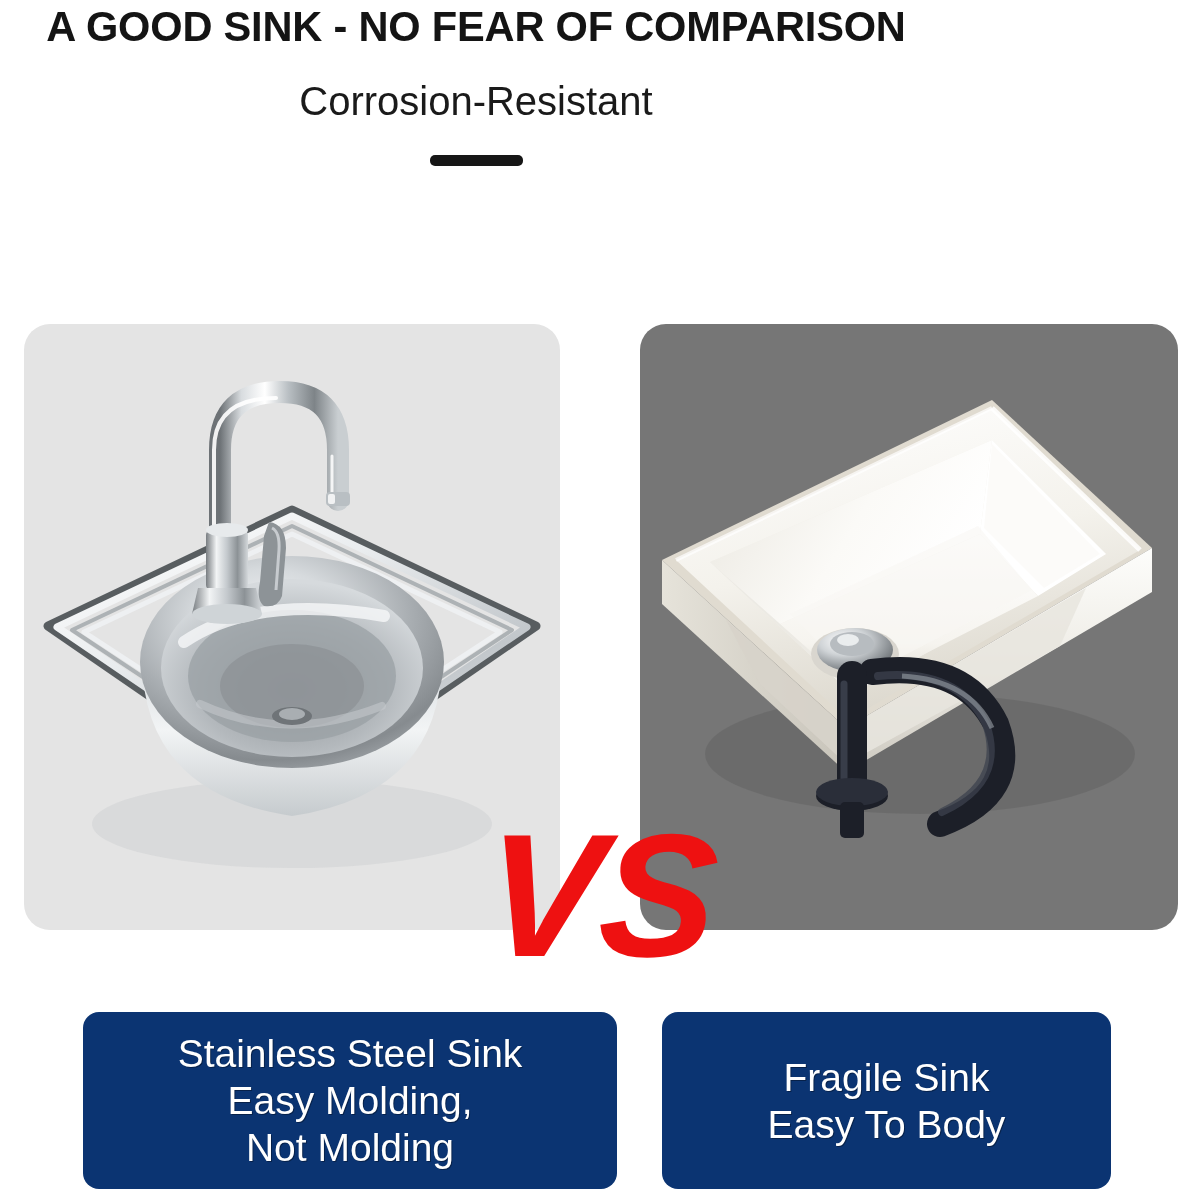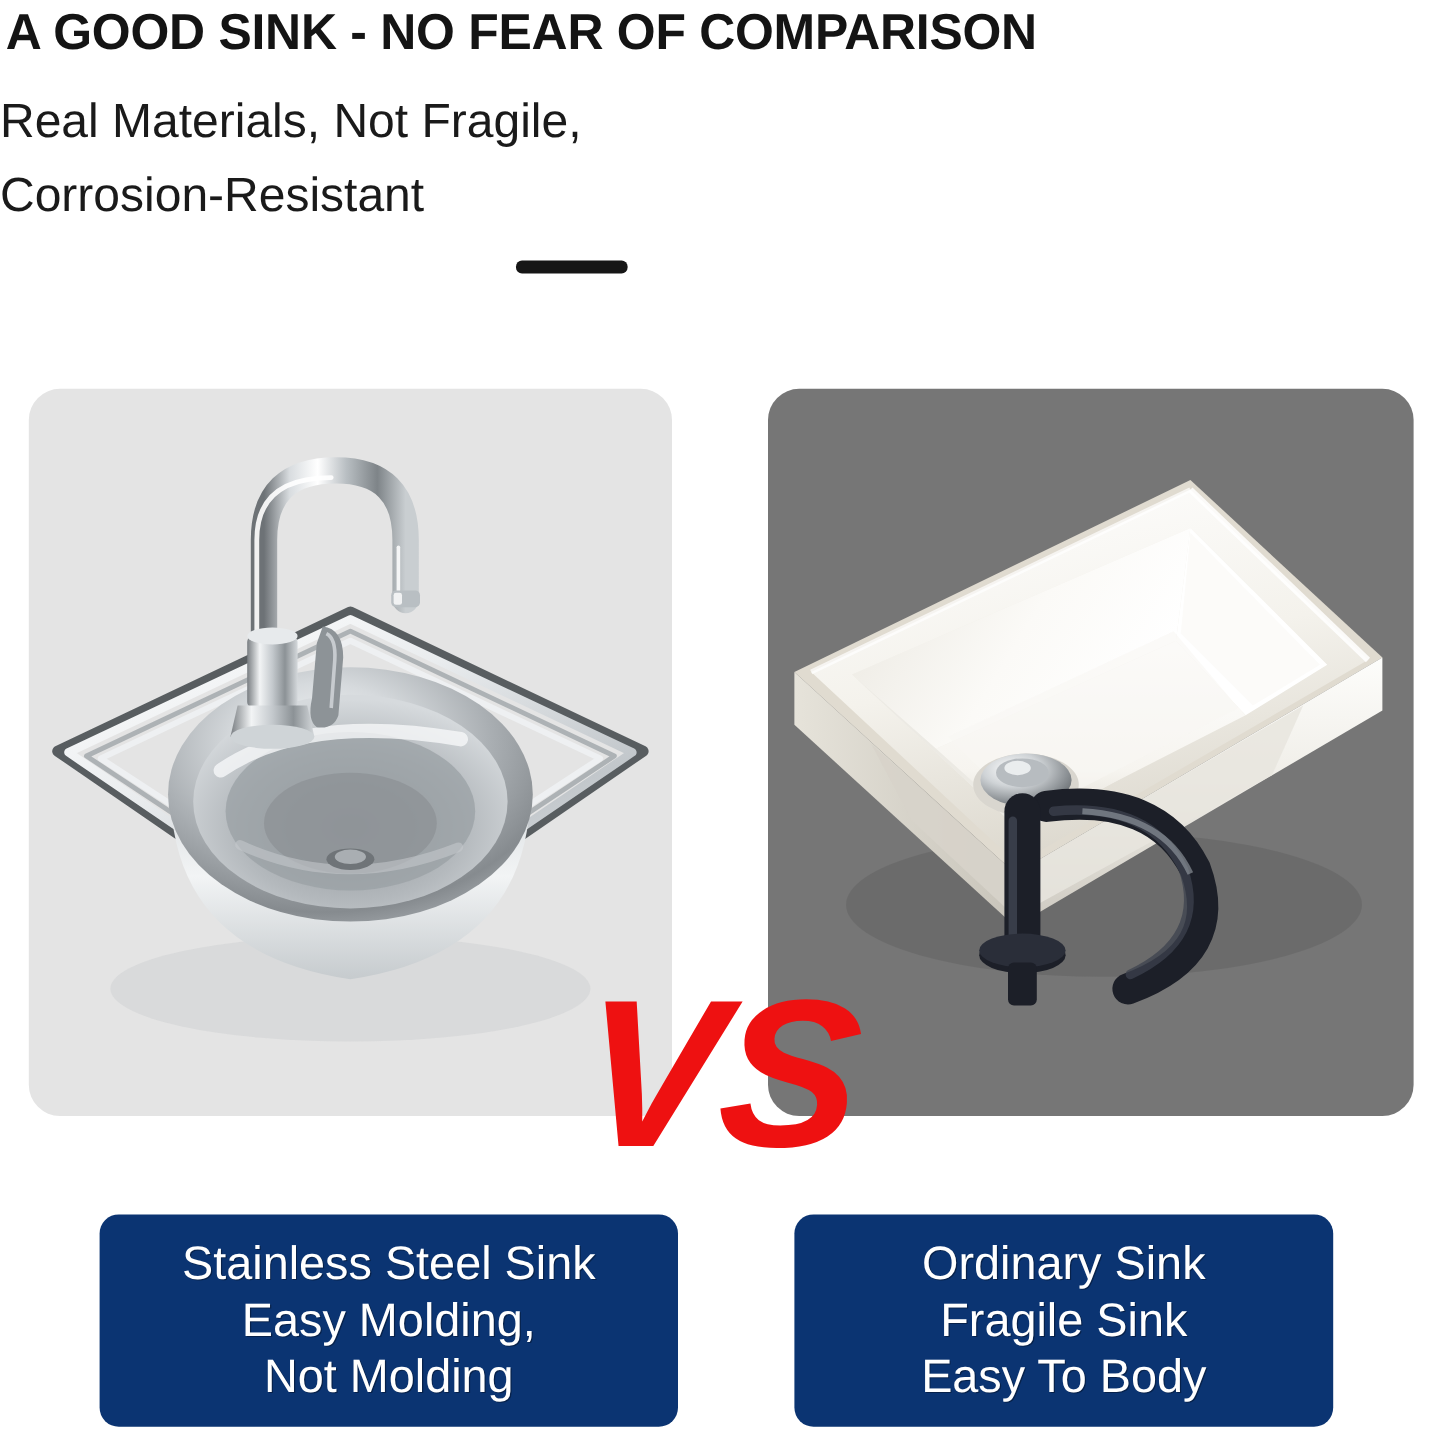--- a/index.html
+++ b/index.html
@@ -14,20 +14,21 @@
     overflow: hidden;
     position: relative;
   }
 
   
   .header {
     position: absolute;
     left: 0;
     top: 0;
     width: 952px;
+    text-align: center;
   }
   .main-title {
     font-size: 42px;
     font-weight: bold;
     color: #141414;
     letter-spacing: -0.2px;
     line-height: 50px;
     margin: 0;
     padding-top: 2px;
     white-space: nowrap;
@@ -110,39 +111,38 @@
     position: absolute;
     top: 0;
     height: 177px;
     background: #0b3472;
     border-radius: 16px;
     display: flex;
     flex-direction: column;
     align-items: center;
     justify-content: center;
   }
-  .caption-left  { left: 83px;  width: 482px; }
+  .caption-left  { left: 83px;  width: 534px; }
   .caption-right { left: 662px; width: 449px; }
   .caption-line {
     color: #ffffff;
     font-size: 39px;
     font-weight: 400;
     line-height: 47px;
     text-align: center;
     white-space: nowrap;
     text-shadow: 1px 1px 0 rgba(0,0,0,0.35);
   }
 </style>
 </head>
 <body>
 
 <div class="header">
   <h1 class="main-title">A GOOD SINK - NO FEAR OF COMPARISON</h1>
   <div class="subtitle">
-    <div>Real Materials, Not Fragile,</div>
     <div>Corrosion-Resistant</div>
   </div>
   <div class="divider-bar"></div>
 </div>
 
 <div class="panels">
 
   <div class="panel panel-left">
     <svg viewBox="0 0 536 606" xmlns="http://www.w3.org/2000/svg">
       <defs>
@@ -312,18 +312,17 @@
 
 <div class="captions">
 
   <div class="caption-box caption-left">
     <div class="caption-line">Stainless Steel Sink</div>
     <div class="caption-line">Easy Molding,</div>
     <div class="caption-line">Not Molding</div>
   </div>
 
   <div class="caption-box caption-right">
-    <div class="caption-line">Ordinary Sink</div>
     <div class="caption-line">Fragile Sink</div>
     <div class="caption-line">Easy To Body</div>
   </div>
 
 </div>
 
 </body></html>

